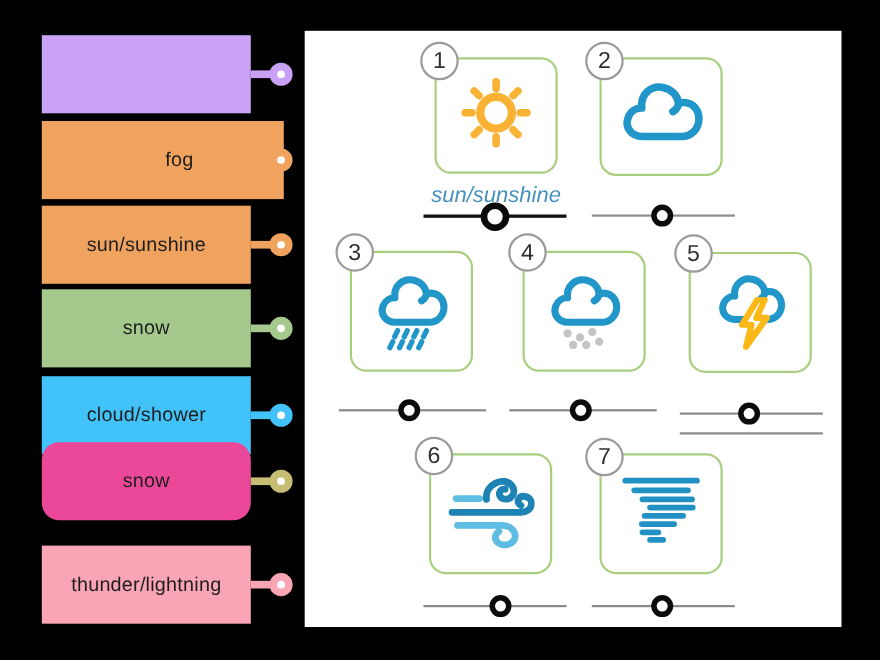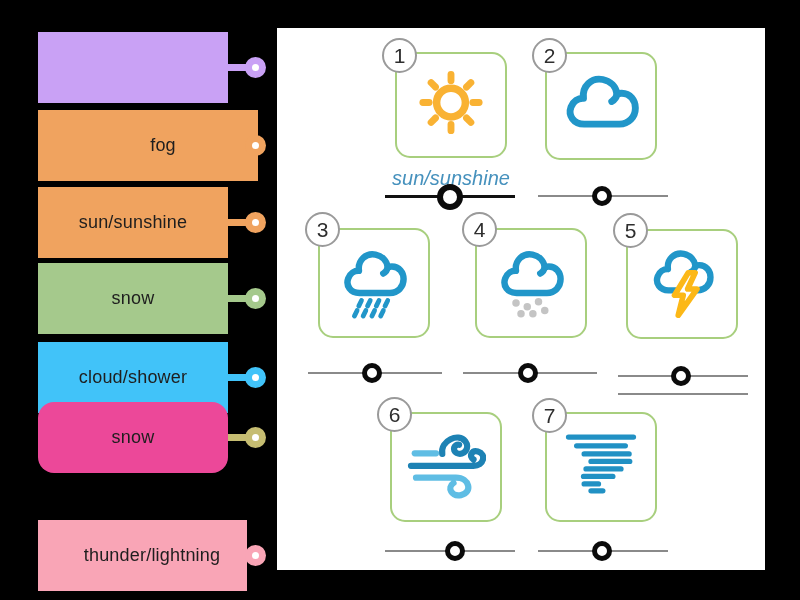--- a/index.html
+++ b/index.html
@@ -60,21 +60,21 @@
   <div class="tile" style="top: 342px; background-color: rgb(65, 195, 249);">
     <span class="tile-text">cloud/shower</span>
     <span class="stem" style="background-color: rgb(65, 195, 249);"></span>
     <span class="dot" style="background-color: rgb(65, 195, 249);"></span>
   </div>
   <div class="tile" style="top: 402px; background-color: #ec4899; border-radius: 16px;">
     <span class="tile-text">snow</span>
     <span class="stem" style="background-color: rgb(198, 189, 114);"></span>
     <span class="dot" style="background-color: rgb(198, 189, 114);"></span>
   </div>
-  <div class="tile" style="top: 520px; background-color: rgb(249, 165, 182); padding-left: 19px;">
+  <div class="tile" style="top: 496px; background-color: rgb(249, 165, 182);">
     <span class="tile-text">thunder/lightning</span>
     <span class="stem" style="background-color: rgb(249, 165, 182);"></span>
     <span class="dot" style="background-color: rgb(249, 165, 182);"></span>
   </div>
 
   <div id="panel"></div>
 
   <div class="badge" style="left:382px;top:38px">
       <span>1</span>
     </div>

